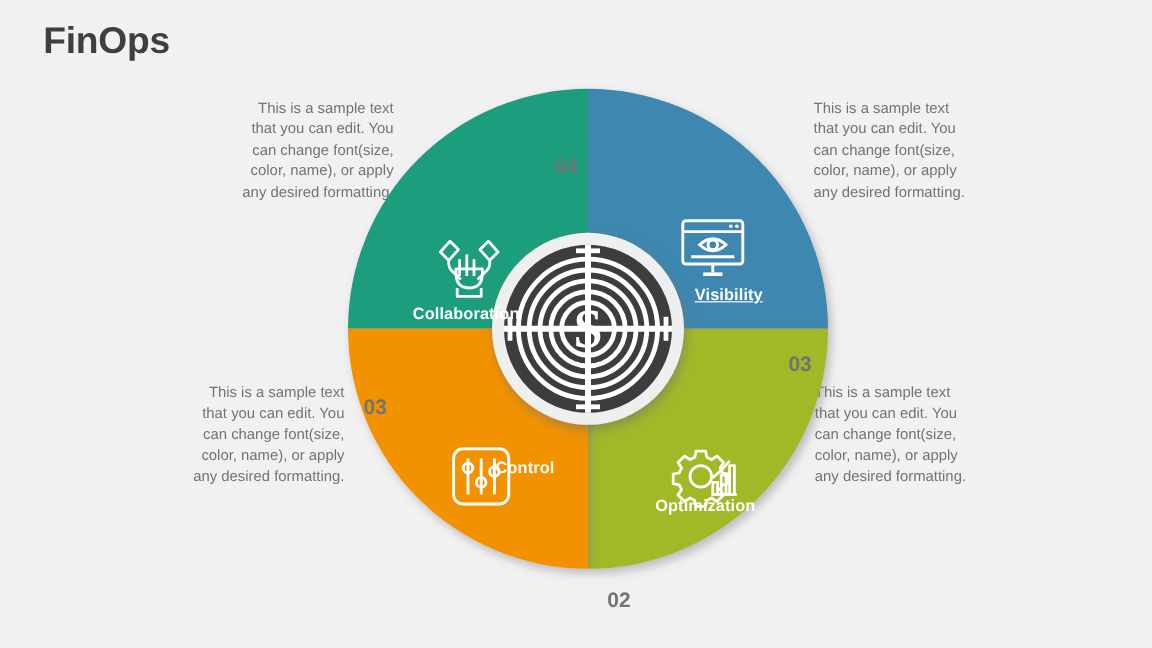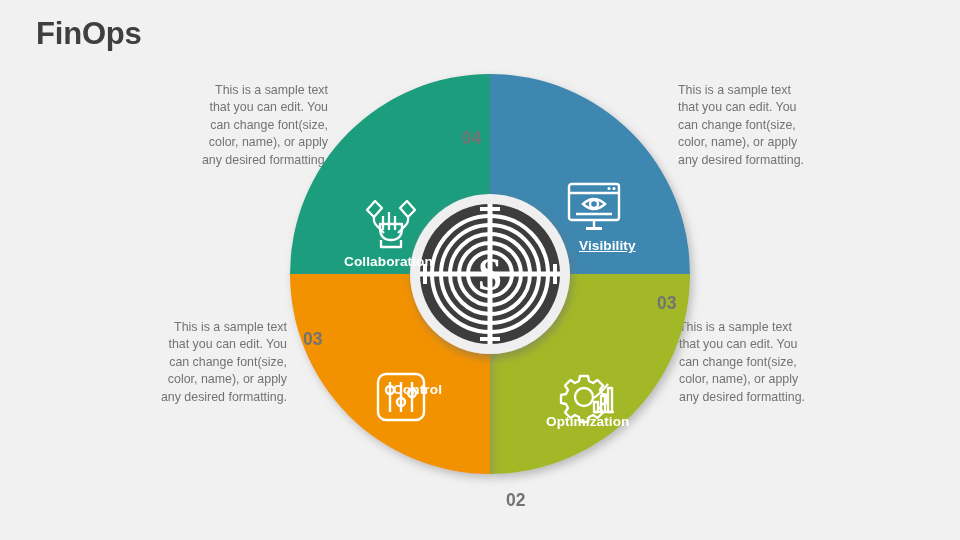--- a/index.html
+++ b/index.html
@@ -70,21 +70,21 @@
   }
   .petal-num {
     position: absolute;
     color: #737373;
     font-weight: bold;
     font-size: 17.5px;
     white-space: nowrap;
   }
   #label-visibility    { left: 309px; top: 182px; text-decoration: underline; }
   #label-collaboration { left: 74px;  top: 198px; }
-  #label-control       { left: 123px; top: 326px; }
+  #label-control       { left: 123px; top: 326px; padding-left: 20px; }
   #label-optimization  { left: 276px; top: 326px; margin-top: 32px; }
 
   #num-01 { left: 387px; top: 237px; }
   #num-02 { left: 236px; top: 434px; }
   #num-03 { left: 33px;  top: 273px; }
   #num-04 { left: 192px; top: 72px;  }
 
   .icon-holder { position: absolute; }
   #icon-visibility    { left: 297px; top: 126px; }
   #icon-collaboration { left: 93px;  top: 138px; }

